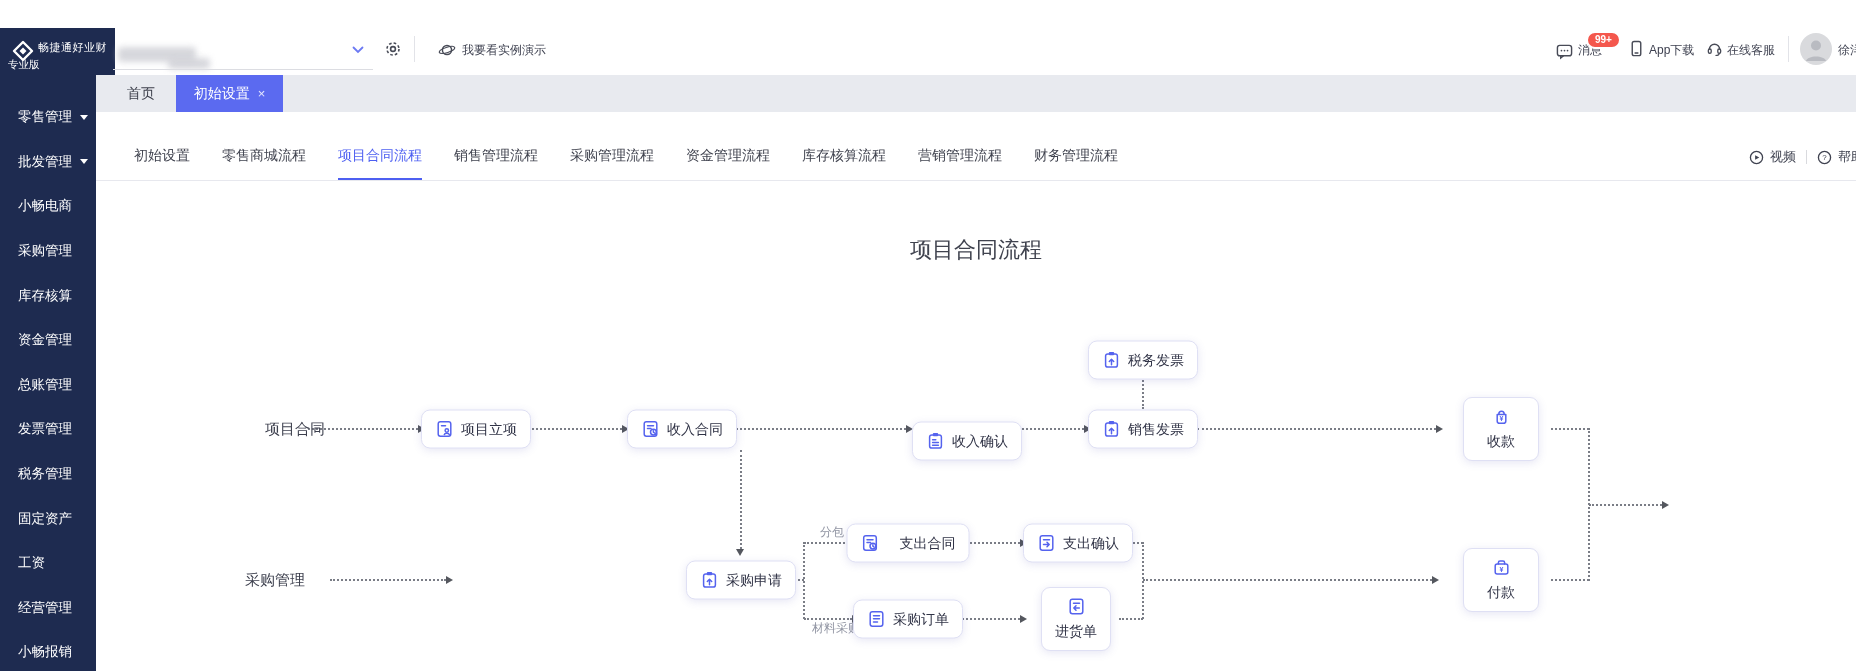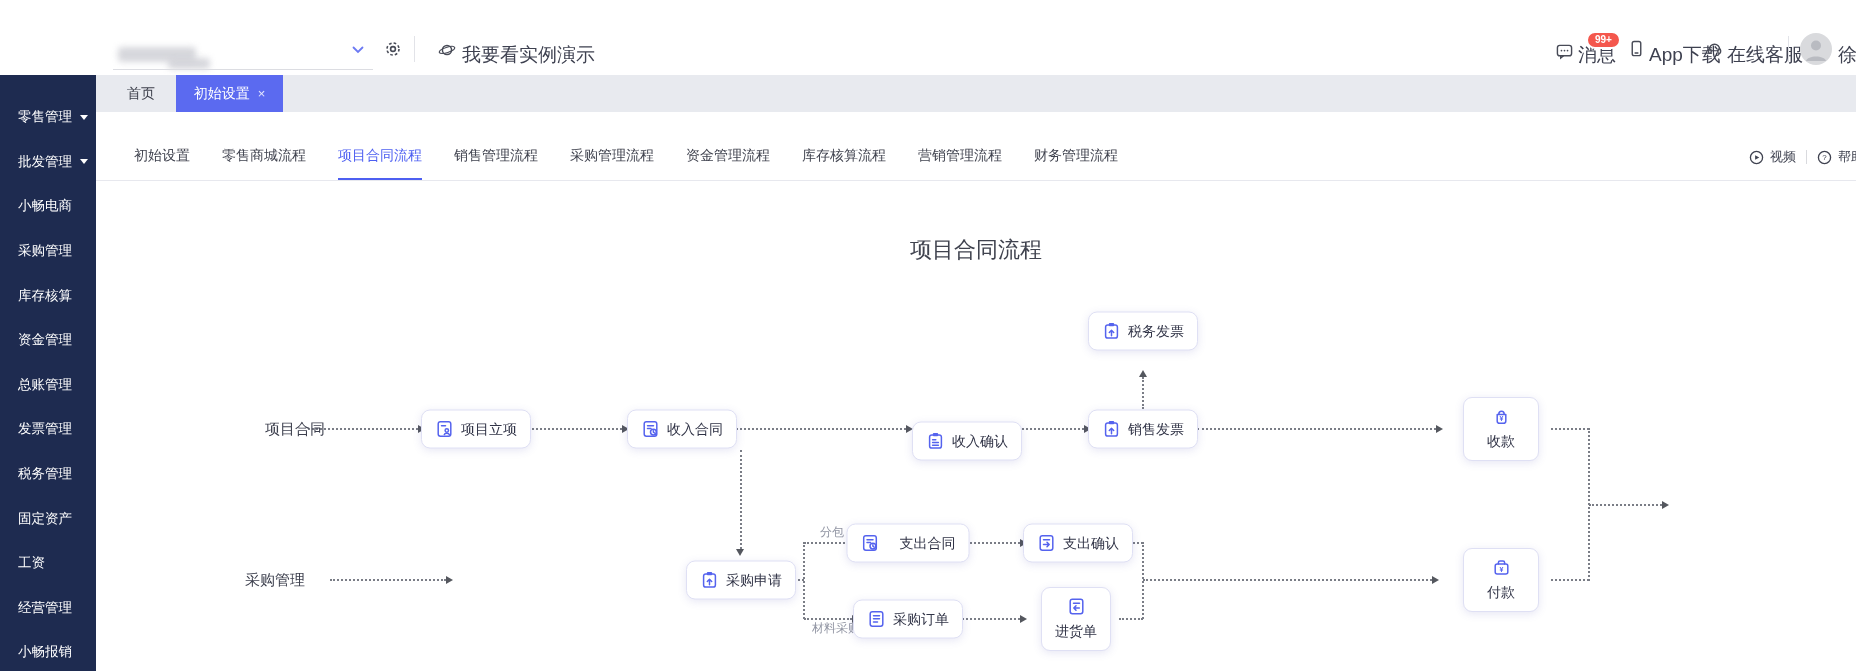--- a/index.html
+++ b/index.html
@@ -10,21 +10,21 @@
   
   .header{position:absolute;left:0;top:28px;width:1856px;height:47px;background:#fff;}
   .logo-block{position:absolute;left:0;top:0;width:115px;height:47px;background:#1e2b50;color:#fff;}
   .logo-mark{position:absolute;left:11px;top:11px;width:24px;height:24px;}
   .brand-name{position:absolute;left:38px;top:12px;font-size:11px;letter-spacing:.5px;white-space:nowrap;}
   .edition{position:absolute;left:8px;top:30px;font-size:10.5px;}
   .blur-blob{position:absolute;background:#cfd0d6;border-radius:4px;filter:blur(3px);opacity:.85;}
   .acct-underline{position:absolute;left:113px;top:41px;width:260px;height:1px;background:#dcdde2;}
   .hicon{position:absolute;top:12px;width:18px;height:18px;}
   .hdivider{position:absolute;top:8px;width:1px;height:26px;background:#e2e3e8;}
-  .htext{position:absolute;top:14px;font-size:19px;color:#3e4150;white-space:nowrap;}
+  .htext{position:absolute;top:14px;font-size:12px;color:#3e4150;white-space:nowrap;}
   .badge{position:absolute;left:1586px;top:3px;background:#f4574d;color:#fff;font-size:10px;font-weight:bold;
          padding:1px 7px;border-radius:9px;border:2px solid #fff;line-height:12px;}
   .avatar{position:absolute;left:1800px;top:5px;width:32px;height:32px;border-radius:50%;background:#d9dadd;overflow:hidden;}
 
   
   .tabstrip{position:absolute;left:96px;top:75px;width:1760px;height:37px;background:#e8eaef;}
   .wtab{position:absolute;top:0;height:37px;display:flex;align-items:center;justify-content:center;
         font-size:14px;color:#3b3e4a;}
   .wtab-home{left:14px;width:62px;}
   .wtab-active{left:80px;width:107px;background:#5b6af0;color:#fff;gap:8px;}
@@ -61,20 +61,30 @@
   .side-item{height:44.6px;display:flex;align-items:center;padding-left:18px;font-size:13.5px;color:#fff;cursor:pointer;}
   .caret{width:0;height:0;border-left:4.5px solid transparent;border-right:4.5px solid transparent;
          border-top:5px solid #fff;margin-left:8px;}
 </style>
 </head>
 <body>
 
 <div class="app">
 
   <div class="header">
+    <div class="logo-block">
+      <span class="logo-mark">
+        <svg viewBox="0 0 24 24" width="24" height="24">
+            <path d="M12 3 21 12 12 21 3 12z" fill="none" stroke="#fff" stroke-width="2.4" stroke-linejoin="round"></path>
+            <path d="M12 8.5 15.5 12 12 15.5 8.5 12z" fill="#fff"></path>
+          </svg>
+      </span>
+      <span class="brand-name">畅捷通好业财</span>
+      <span class="edition">专业版</span>
+    </div>
 
     <span class="blur-blob" style="left:118px;top:19px;width:78px;height:15px;"></span>
     <span class="blur-blob" style="left:168px;top:30px;width:42px;height:11px;"></span>
     <span class="acct-underline"></span>
 
     <span class="hicon" style="left:350px;top:14px;">
       <svg viewBox="0 0 16 16" width="16" height="16">
           <path d="M3.5 5.5 8 10l4.5-4.5" fill="none" stroke="#6b79f3" stroke-width="1.8" stroke-linecap="round"></path>
         </svg>
     </span>
@@ -296,21 +306,21 @@
   <div class="node" style="left:1143px;top:429px;">
       <span class="nicon">
         <svg viewBox="0 0 19 19" width="19" height="19" fill="none" stroke="#5563ee" stroke-width="1.5" stroke-linecap="round" stroke-linejoin="round">
           <rect x="3.6" y="3.4" width="11.8" height="13.2" rx="2.2"></rect>
           <rect x="6.8" y="1.6" width="5.4" height="3.2" rx="1" fill="#5563ee" stroke="none"></rect>
           <path d="M9.5 14.2V8.8M7.3 11 9.5 8.8 11.7 11"></path>
         </svg>
       </span>
       <span>销售发票</span>
     </div>
-  <div class="node" style="left:1143px;top:331px;justify-content:flex-end;">
+  <div class="node" style="left:1143px;top:360px;justify-content:flex-end;">
       <span class="nicon">
         <svg viewBox="0 0 19 19" width="19" height="19" fill="none" stroke="#5563ee" stroke-width="1.5" stroke-linecap="round" stroke-linejoin="round">
           <rect x="3.6" y="3.4" width="11.8" height="13.2" rx="2.2"></rect>
           <rect x="6.8" y="1.6" width="5.4" height="3.2" rx="1" fill="#5563ee" stroke="none"></rect>
           <path d="M9.5 14.2V8.8M7.3 11 9.5 8.8 11.7 11"></path>
         </svg>
       </span>
       <span>税务发票</span>
     </div>
   <div class="node node--money" style="left:1501px;top:429px;">

